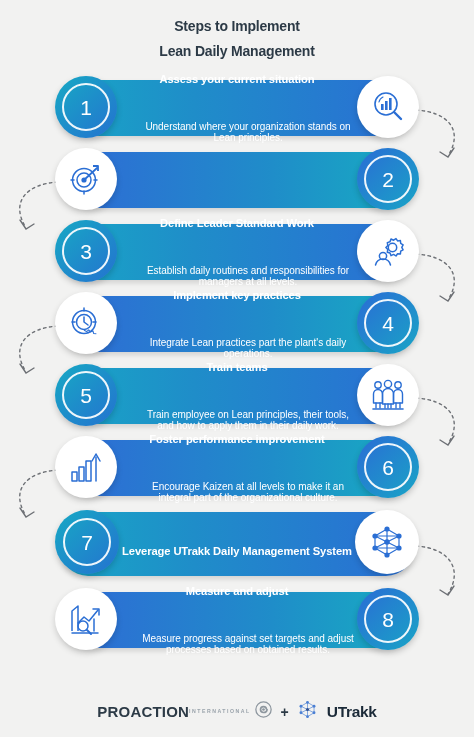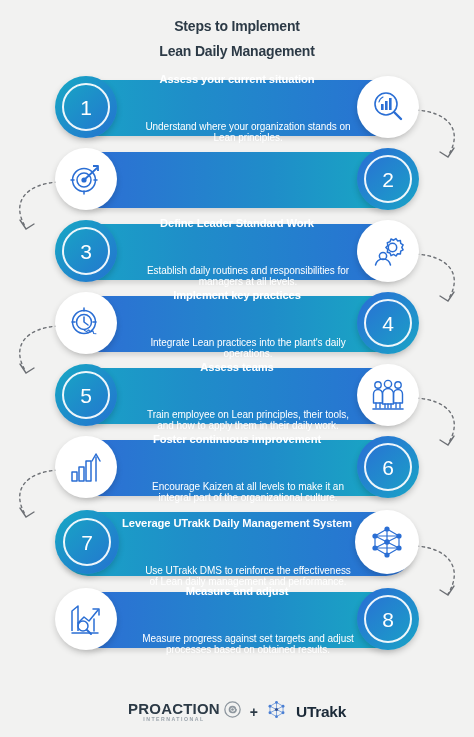--- a/index.html
+++ b/index.html
@@ -146,21 +146,21 @@
   .footer {
     position: absolute;
     left: 0; right: 0;
     bottom: 14px;
     display: flex;
     align-items: center;
     justify-content: center;
     gap: 9px;
   }
   .pa-logo { display: flex; align-items: center; gap: 4px; }
-  .pa-words { display: flex; flex-direction: column; align-items: center; justify-content: flex-end; }
+  .pa-words { display: flex; flex-direction: row; align-items: center; justify-content: flex-end; }
   .pa-main {
     font-size: 15px;
     font-weight: bold;
     color: #2c3a46;
     letter-spacing: 0.2px;
     line-height: 15px;
   }
   .pa-sub {
     font-size: 5.2px;
     font-weight: bold;
@@ -278,21 +278,21 @@
         <circle cx="16" cy="17" r="7.5"></circle>
         <path d="M16 12 v5 l4 3" stroke-linecap="round" stroke-linejoin="round"></path>
         <path d="M22 26 l3 1.6 2.4-2 2 2.4 3-1.2 .8 3 3.2 .3" stroke-width="1.3" stroke-linejoin="round" transform="translate(-6,-2) scale(0.85) translate(4,6)"></path>
         <line x1="16" y1="3" x2="16" y2="6" stroke-linecap="round"></line>
         <line x1="4" y1="17" x2="7" y2="17" stroke-linecap="round"></line>
         <line x1="25" y1="17" x2="28" y2="17" stroke-linecap="round"></line>
       </svg>
     </div>
     <div class="txt">
       <div class="s-title">Implement key practices</div>
-      <div class="s-desc">Integrate Lean practices into the plant's daily operations.</div>
+      <div class="s-desc">Integrate Lean practices part the plant's daily operations.</div>
     </div>
     <div class="num right">
       <div class="ring">
           <span>4</span>
         </div>
     </div>
     <div class="arrow" style="left:-2px; top:28px;">
       <svg width="62" height="78" viewBox="0 0 62 78" fill="none" stroke="#6d7075" stroke-width="1.4" stroke-dasharray="2.5 3.5" stroke-linecap="round">
         <path d="M60 6 C28 8, 12 26, 28 52"></path>
         <path d="M22 44 L28 53 L36 48" fill="none" stroke-dasharray="0"></path>
@@ -301,21 +301,21 @@
   </div>
 
   <div class="step grad-tb">
     <div class="bar"></div>
     <div class="num left">
       <div class="ring">
           <span>5</span>
         </div>
     </div>
     <div class="txt">
-      <div class="s-title">Assess teams</div>
+      <div class="s-title">Train teams</div>
       <div class="s-desc">Train employee on Lean principles, their tools, and how to apply them in their daily work.</div>
     </div>
     <div class="badge right">
       <svg width="36" height="36" viewBox="0 0 36 36" fill="none" stroke="#2a6ed4" stroke-width="1.4">
         <circle cx="8" cy="8" r="3.2"></circle>
         <circle cx="18" cy="7" r="3.6"></circle>
         <circle cx="28" cy="8" r="3.2"></circle>
         <path d="M3.5 26 v-9 a4.5 4.5 0 0 1 9 0 v9z" stroke-linejoin="round"></path>
         <path d="M12.5 27 v-10 a5.5 5.5 0 0 1 11 0 v10z" stroke-linejoin="round"></path>
         <path d="M23.5 26 v-9 a4.5 4.5 0 0 1 9 0 v9z" stroke-linejoin="round"></path>
@@ -342,21 +342,21 @@
     <div class="badge left">
       <svg width="36" height="36" viewBox="0 0 36 36" fill="none" stroke="#2a6ed4" stroke-width="1.5">
         <rect x="4" y="23" width="5" height="9" stroke-linejoin="round"></rect>
         <rect x="11" y="18" width="5" height="14" stroke-linejoin="round"></rect>
         <rect x="18" y="12" width="5" height="20" stroke-linejoin="round"></rect>
         <path d="M28 32 V8" stroke-linecap="round"></path>
         <path d="M24 12 L28 5 L32 12" stroke-linejoin="round" stroke-linecap="round"></path>
       </svg>
     </div>
     <div class="txt">
-      <div class="s-title">Foster continuous improvement</div>
+      <div class="s-title">Foster performance improvement</div>
       <div class="s-desc">Encourage Kaizen at all levels to make it an integral part of the organizational culture.</div>
     </div>
     <div class="num right">
       <div class="ring">
           <span>6</span>
         </div>
     </div>
     <div class="arrow" style="left:-2px; top:28px;">
       <svg width="62" height="78" viewBox="0 0 62 78" fill="none" stroke="#6d7075" stroke-width="1.4" stroke-dasharray="2.5 3.5" stroke-linecap="round">
         <path d="M60 6 C28 8, 12 26, 28 52"></path>
@@ -367,21 +367,20 @@
 
   <div class="step tall grad-tb">
     <div class="bar"></div>
     <div class="num left">
       <div class="ring">
           <span>7</span>
         </div>
     </div>
     <div class="txt">
       <div class="s-title">Leverage UTrakk Daily Management System</div>
-      <div class="s-desc">Use UTrakk DMS to reinforce the effectiveness of Lean daily management and performance.</div>
     </div>
     <div class="badge right">
       <svg width="36" height="36" viewBox="0 0 36 36" fill="none" stroke="#2a6ed4" stroke-width="1.2">
         <path d="M18 5 L30 12 L30 24 L18 31 L6 24 L6 12 Z" stroke-linejoin="round"></path>
         <path d="M18 5 L18 31 M6 12 L30 24 M30 12 L6 24 M6 12 L30 12 M6 24 L30 24"></path>
         <circle cx="18" cy="5" r="2.6" fill="#2a6ed4" stroke="none"></circle>
         <circle cx="30" cy="12" r="2.6" fill="#2a6ed4" stroke="none"></circle>
         <circle cx="30" cy="24" r="2.6" fill="#2a6ed4" stroke="none"></circle>
         <circle cx="18" cy="31" r="2.6" fill="#2a6ed4" stroke="none"></circle>
         <circle cx="6" cy="24" r="2.6" fill="#2a6ed4" stroke="none"></circle>

